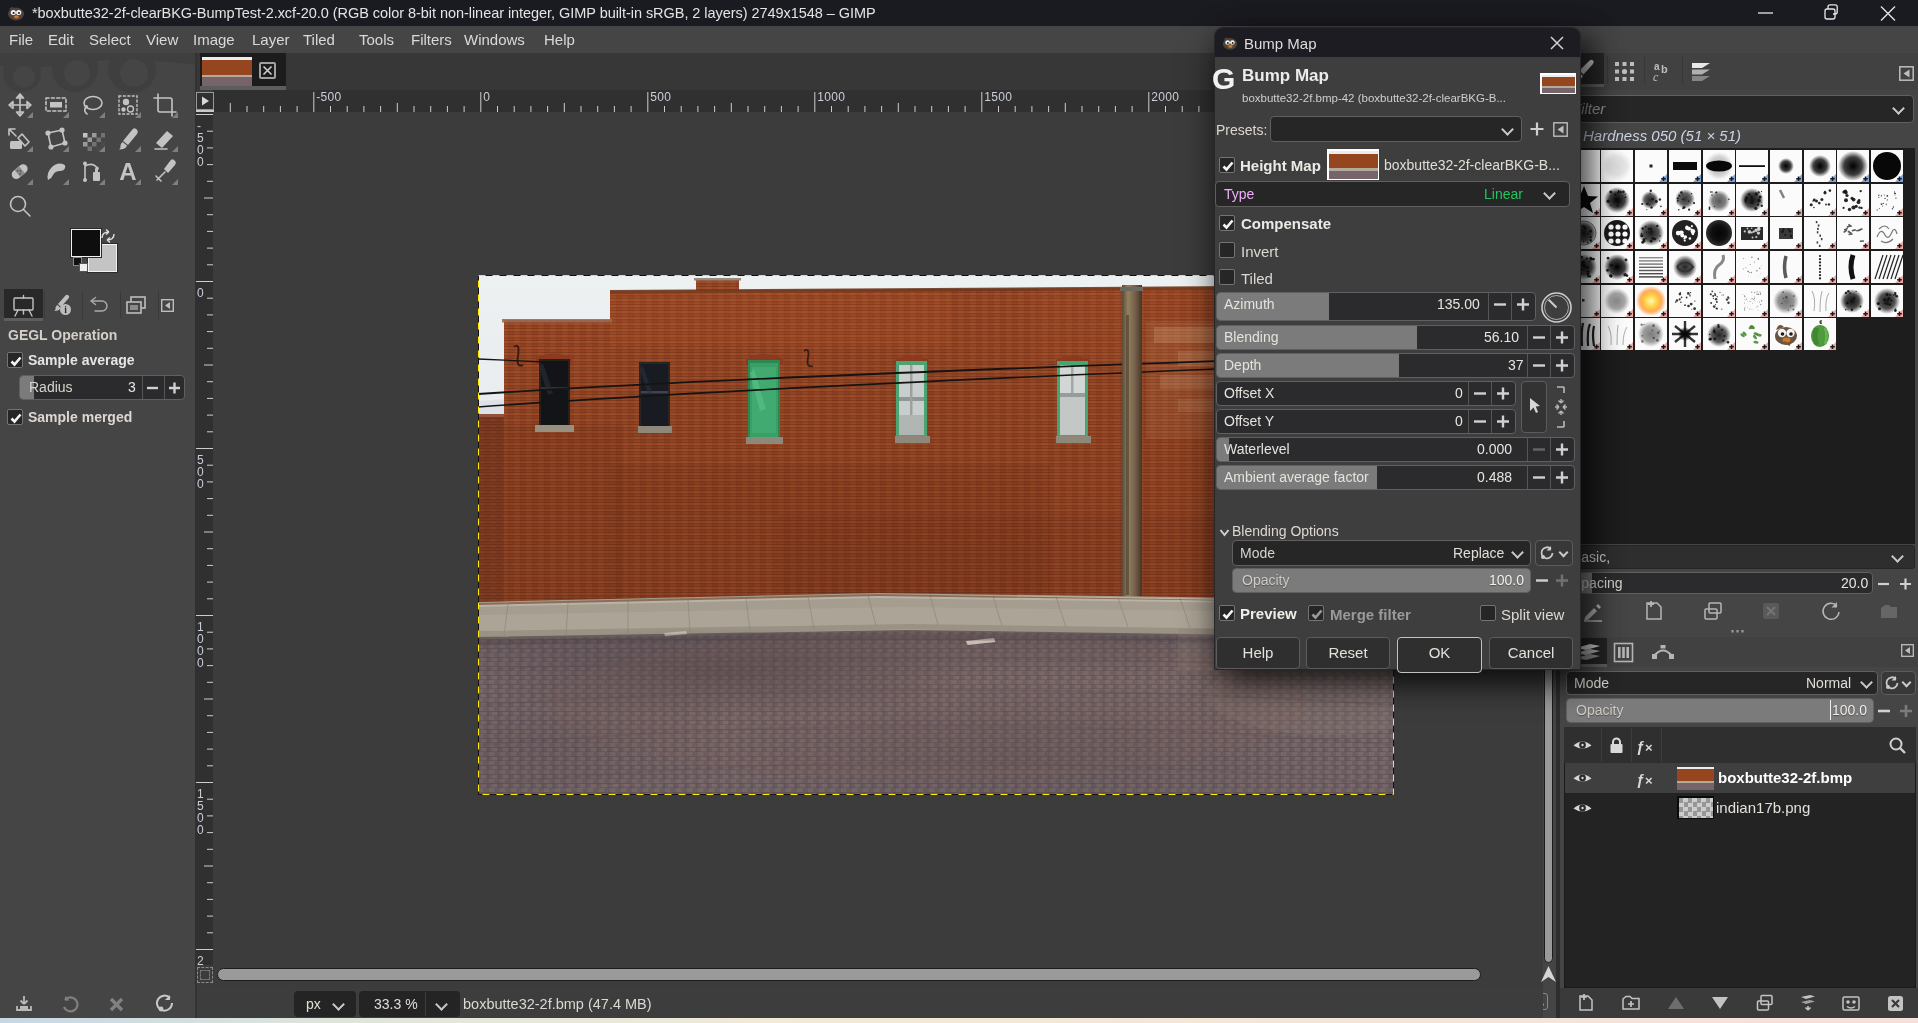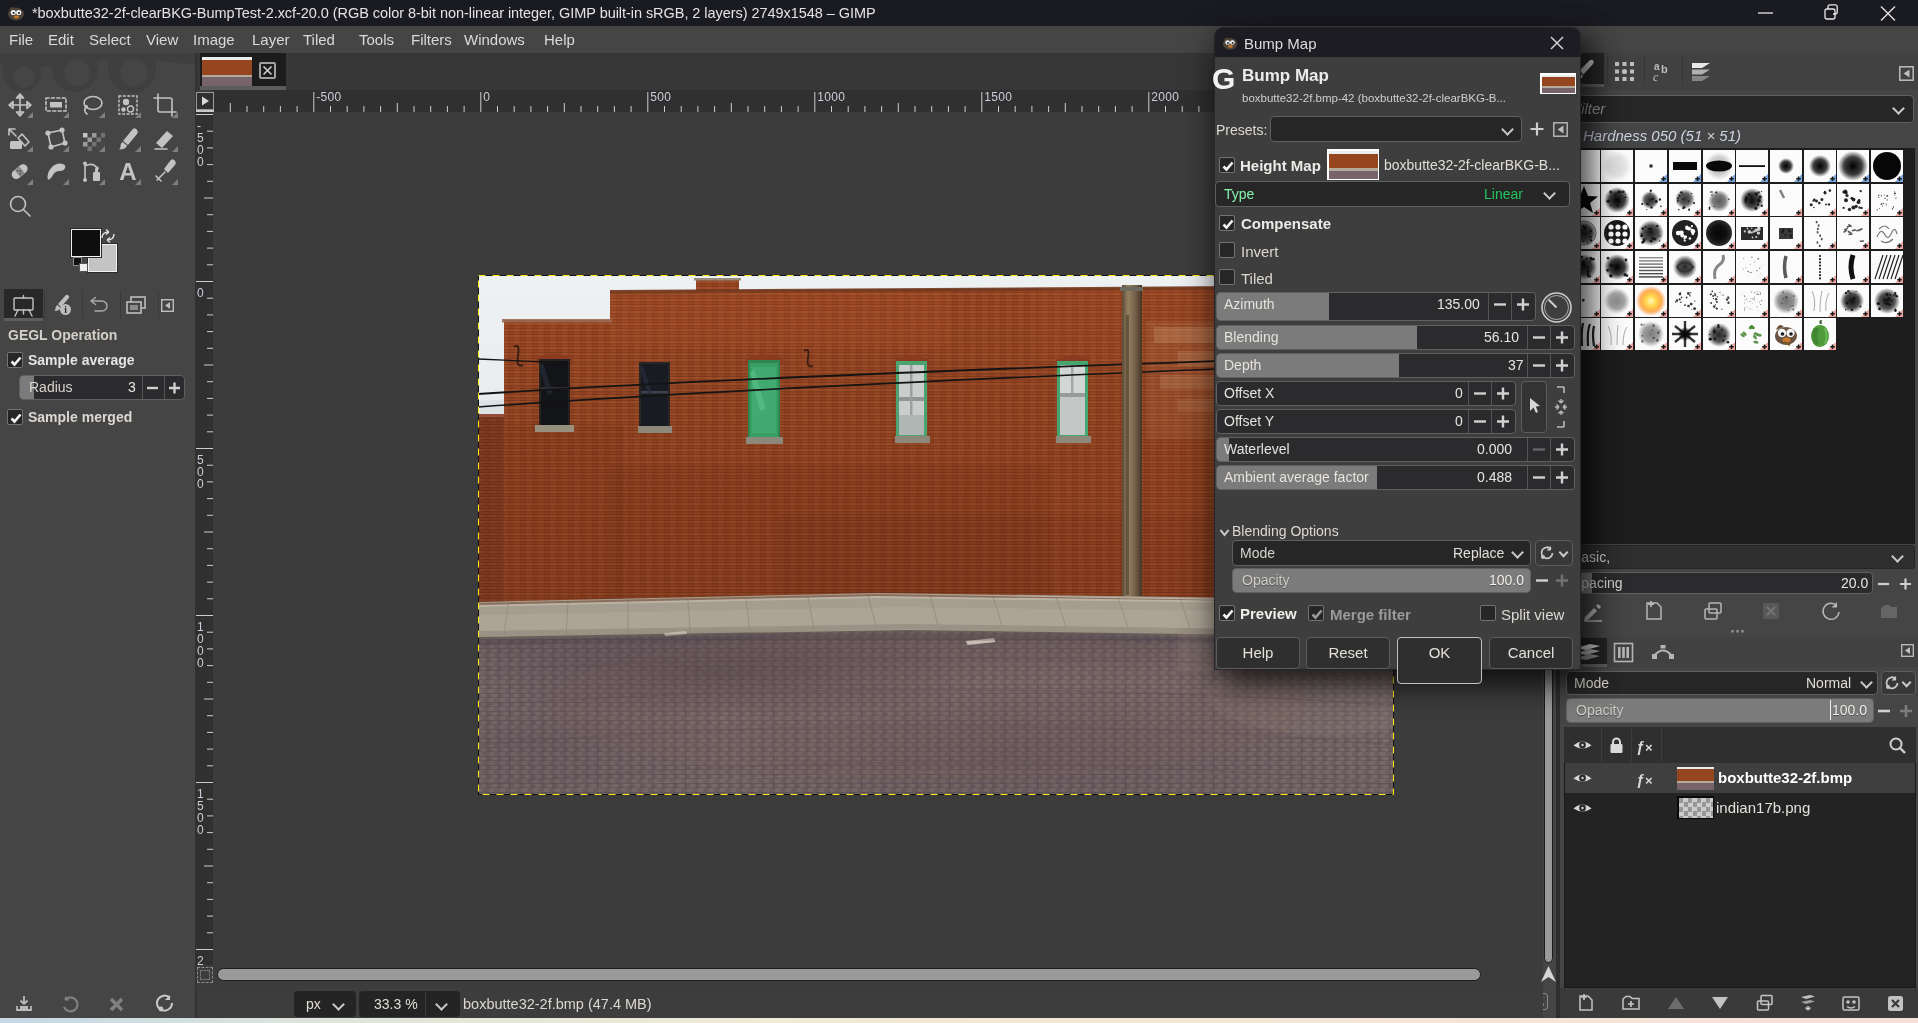--- a/index.html
+++ b/index.html
@@ -1790,21 +1790,21 @@
 <div class="cb" style="left:1219px;top:157px;">
     <svg width="14" height="14" viewBox="0 0 14 14">
       <path d="M2.5 7.5 l3 3 L11.5 3.5" stroke="#f4f4f4" stroke-width="2.6" fill="none"></path>
     </svg>
   </div>
 <div style="position:absolute;left:1240px;top:157px;font-size:15px;color:#eceae6;font-weight:700;white-space:nowrap;line-height:1.15;">Height Map</div>
 <div style="position:absolute;left:1327px;top:149px;width:52px;height:31px;background:#fff;padding:1.5px;"></div>
 <div style="position:absolute;left:1328.5px;top:150.5px;width:49px;height:28px;background:linear-gradient(180deg,#e9edef 0 9%,#95461f 9% 62%,#b3aa9c 62% 70%,#77646a 70% 100%);"></div>
 <div style="position:absolute;left:1384px;top:157px;font-size:14px;color:#e0dcd6;font-weight:400;white-space:nowrap;line-height:1.15;">boxbutte32-2f-clearBKG-B...</div>
 <div class="sl" style="left:1215px;top:181px;width:355px;height:26px;background:#262626;"></div>
-<div style="position:absolute;left:1224px;top:186px;font-size:14px;color:#86efac;font-weight:400;white-space:nowrap;line-height:1.15;">Type</div>
+<div style="position:absolute;left:1224px;top:186px;font-size:14px;color:#f0abfc;font-weight:400;white-space:nowrap;line-height:1.15;">Type</div>
 <div style="position:absolute;left:1484px;top:186px;font-size:14px;color:#22c55e;font-weight:400;white-space:nowrap;line-height:1.15;">Linear</div>
 <div class="chev" style="left:1545px;top:189px;"></div>
 <div class="cb" style="left:1219px;top:215px;">
     <svg width="14" height="14" viewBox="0 0 14 14">
       <path d="M2.5 7.5 l3 3 L11.5 3.5" stroke="#f4f4f4" stroke-width="2.6" fill="none"></path>
     </svg>
   </div>
 <div style="position:absolute;left:1241px;top:215px;font-size:15px;color:#eceae6;font-weight:700;white-space:nowrap;line-height:1.15;">Compensate</div>
 <div class="cb" style="left:1219px;top:242px;"></div>
 <div style="position:absolute;left:1241px;top:243px;font-size:15px;color:#ddd8d2;font-weight:400;white-space:nowrap;line-height:1.15;">Invert</div>
@@ -1950,14 +1950,14 @@
 <div class="cb" style="left:1308px;top:605px;">
     <svg width="14" height="14" viewBox="0 0 14 14">
       <path d="M2.5 7.5 l3 3 L11.5 3.5" stroke="#9a9a9a" stroke-width="2.6" fill="none"></path>
     </svg>
   </div>
 <div style="position:absolute;left:1330px;top:606px;font-size:15px;color:#9a9a9a;font-weight:700;white-space:nowrap;line-height:1.15;">Merge filter</div>
 <div class="cb" style="left:1480px;top:605px;"></div>
 <div style="position:absolute;left:1501px;top:606px;font-size:15px;color:#ddd8d2;font-weight:400;white-space:nowrap;line-height:1.15;">Split view</div>
 <div class="btn" style="left:1216px;top:637px;width:84px;height:32px;line-height:30px;">Help</div>
 <div class="btn" style="left:1306px;top:637px;width:84px;height:32px;line-height:30px;">Reset</div>
-<div class="btn" style="left:1397px;top:637px;width:85px;height:47px;line-height:30px;border-color:#c2c2c2;">OK</div>
+<div class="btn" style="left:1397px;top:637px;width:85px;height:36px;line-height:30px;border-color:#c2c2c2;">OK</div>
 <div class="btn" style="left:1489px;top:637px;width:84px;height:32px;line-height:30px;">Cancel</div>
 <div style="position:absolute;left:0px;top:1018px;width:1918px;height:5px;background:linear-gradient(90deg,#c5d8e4 0,#dfe5da 18%,#f0ead6 40%,#f4e6d6 70%,#f6dfda 100%);"></div>
 </body></html>

